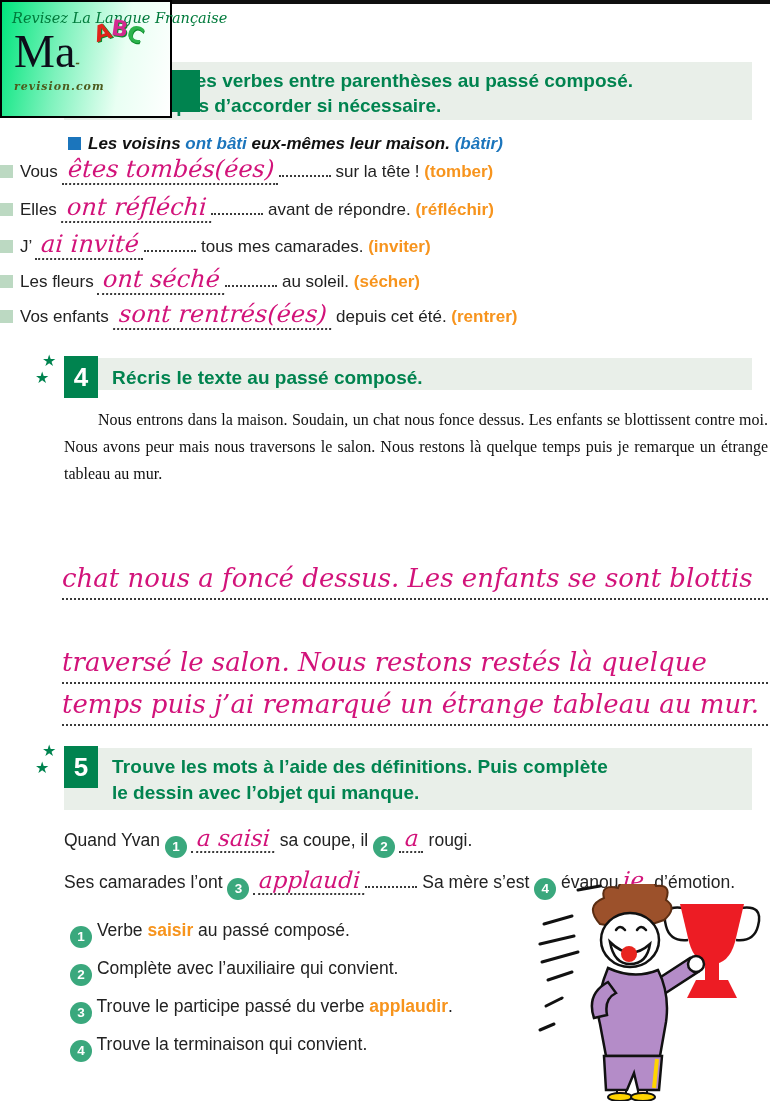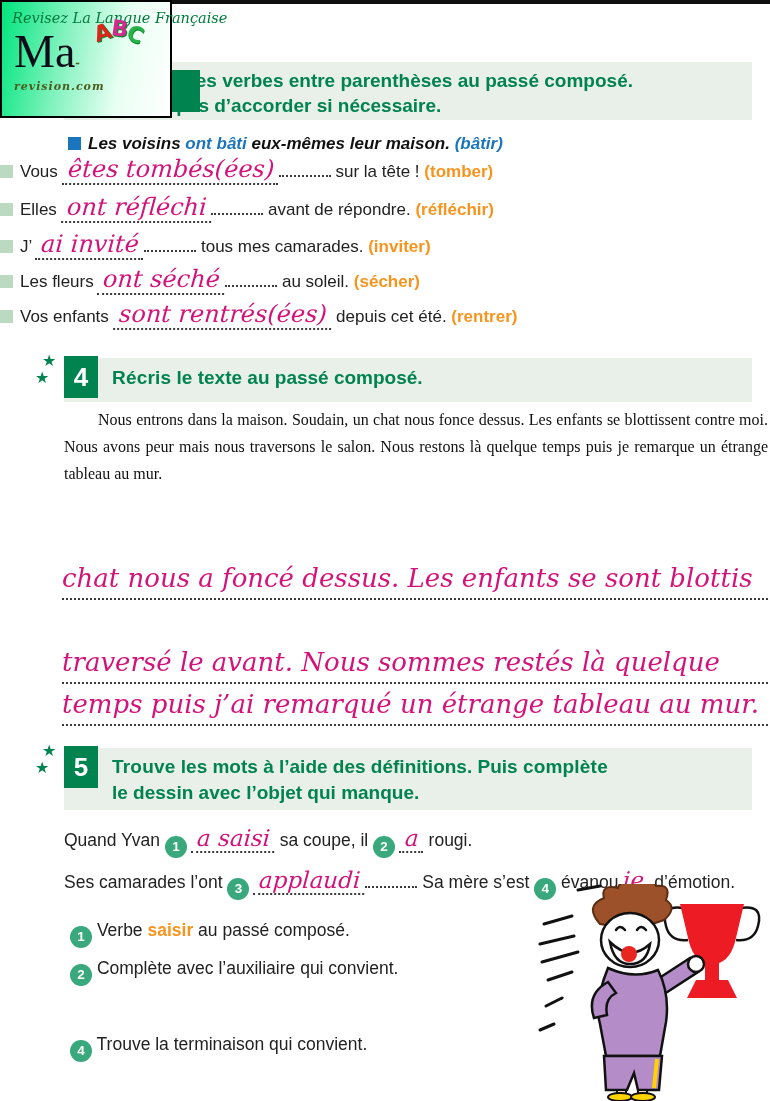--- a/index.html
+++ b/index.html
@@ -25,21 +25,21 @@
   .abc .c{color:#2bb34b;transform:rotate(22deg) translateY(2px);}
 
   
   .ex3-numbox{position:absolute;left:166px;top:70px;width:34px;height:42px;background:#00834f;z-index:4;}
 
   
   .band{position:absolute;background:#e9efe9;color:#00834f;font-weight:bold;z-index:2;}
   .band .verb{font-weight:bold;letter-spacing:.2px;}
   .band3{left:64px;top:62px;width:688px;height:58px;font-size:19px;line-height:25px;
          padding:6px 0 0 32px;box-sizing:border-box;}
-  .band4{left:64px;top:358px;width:688px;height:44px;font-size:19px;line-height:40px;
+  .band4{left:64px;top:358px;width:688px;height:32px;font-size:19px;line-height:40px;
          padding-left:48px;box-sizing:border-box;}
   .band5{left:64px;top:748px;width:688px;height:62px;font-size:19px;line-height:26px;
          padding:6px 0 0 48px;box-sizing:border-box;}
 
   .numbox{position:absolute;width:34px;height:42px;background:#00834f;color:#fff;
           font-size:26px;font-weight:bold;display:flex;align-items:center;justify-content:center;z-index:3;}
   .numbox4{left:64px;top:356px;}
   .numbox5{left:64px;top:746px;}
   .stars{position:absolute;width:22px;color:#00834f;font-size:16px;line-height:17px;z-index:3;}
   .stars4{left:42px;top:352px;}
@@ -140,21 +140,21 @@
 
   <div class="stars stars4"><span>★</span><br><span class="s2">★</span></div>
   <div class="numbox numbox4">4</div>
   <div class="band band4">
     <span class="verb">Récris</span>
     <span>le texte au passé composé.</span>
   </div>
   <div class="para">Nous entrons dans la maison. Soudain, un chat nous fonce dessus. Les enfants se blottissent contre moi. Nous avons peur mais nous traversons le salon. Nous restons là quelque temps puis je remarque un étrange tableau au mur.</div>
 
   <div class="ansline" style="top:558px">chat nous a foncé dessus. Les enfants se sont blottis</div>
-  <div class="ansline" style="top:642px">traversé le avant. Nous sommes restés là quelque</div>
+  <div class="ansline" style="top:642px">traversé le salon. Nous restons restés là quelque</div>
   <div class="ansline" style="top:684px">temps puis j’ai remarqué un étrange tableau au mur.</div>
 
   <div class="stars stars5"><span>★</span><br><span class="s2">★</span></div>
   <div class="numbox numbox5">5</div>
   <div class="band band5">
     <div><span class="verb">Trouve</span> <span>les mots à l’aide des définitions. Puis</span> <span class="verb">complète</span></div>
     <div>le dessin avec l’objet qui manque.</div>
   </div>
 
   <div class="sent" style="top:828px">
@@ -179,20 +179,25 @@
   <div class="clue" style="top:920px">
     <span class="badge">1</span>
     <span>Verbe</span>
     <span class="kw">saisir</span>
     <span>au passé composé.</span>
   </div>
   <div class="clue" style="top:958px">
     <span class="badge">2</span>
     <span>Complète avec l’auxiliaire qui convient.</span>
     <span class="kw"></span><span></span>
+  </div>
+  <div class="clue" style="top:996px">
+    <span class="badge">3</span>
+    <span>Trouve le participe passé du verbe</span>
+    <span class="kw">applaudir</span><span>.</span>
   </div>
   <div class="clue" style="top:1034px">
     <span class="badge">4</span>
     <span>Trouve la terminaison qui convient.</span>
     <span class="kw"></span><span></span>
   </div>
 
   <div class="illus">
     <svg width="232" height="217" viewBox="0 0 232 217" xmlns="http://www.w3.org/2000/svg">
 

